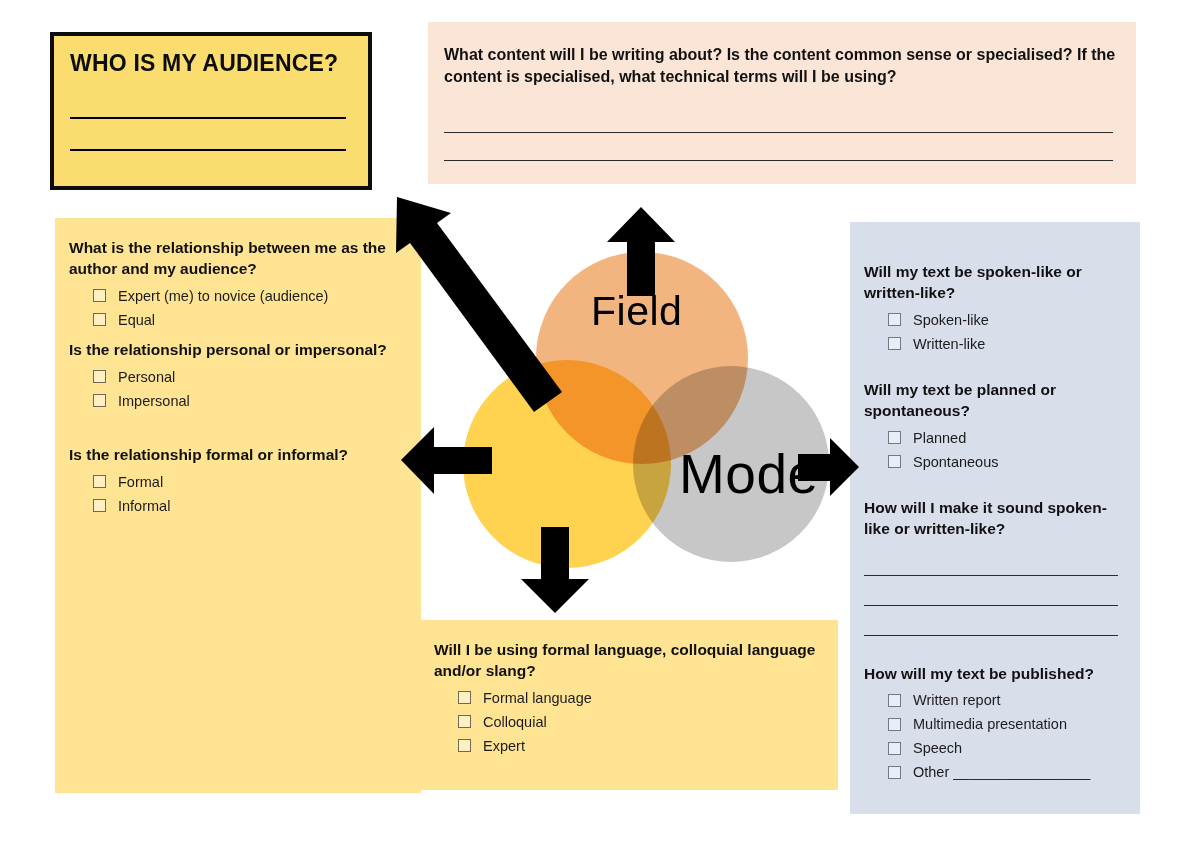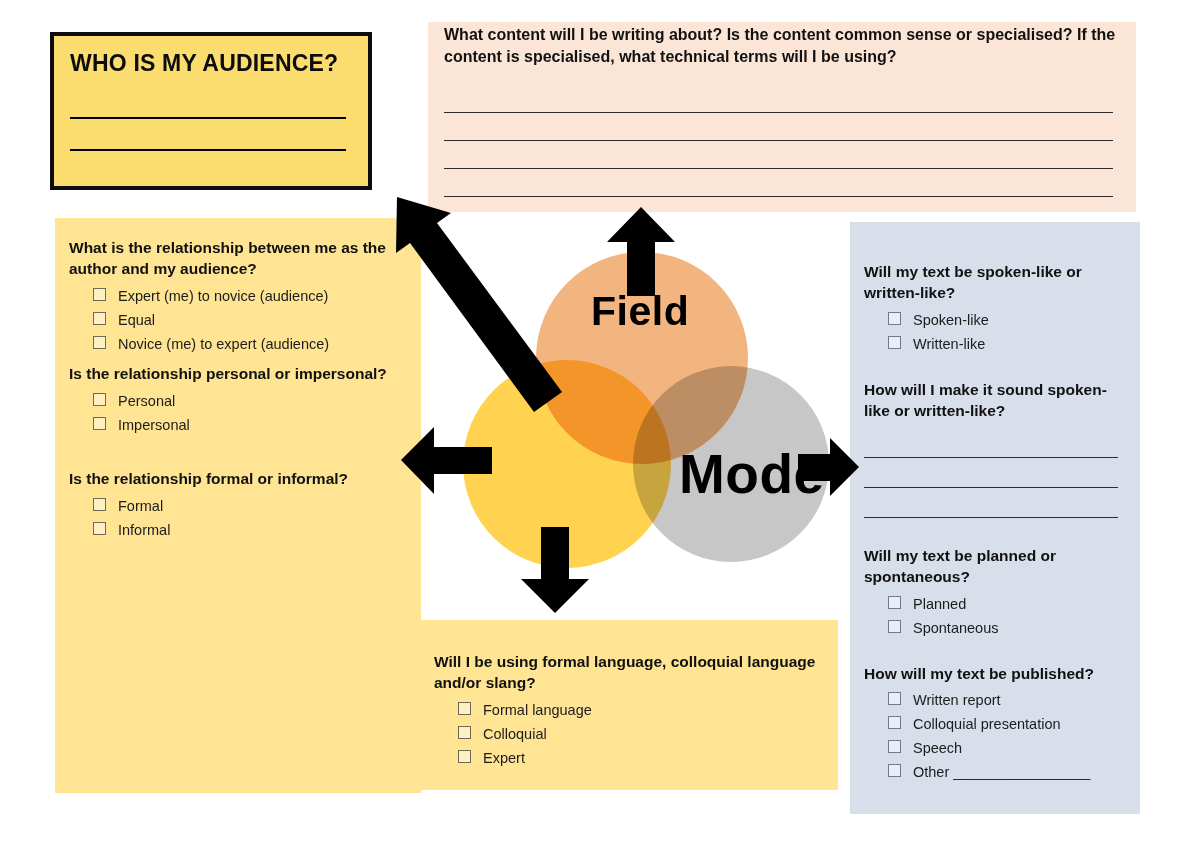--- a/index.html
+++ b/index.html
@@ -6,50 +6,50 @@
   html,body{background:#fff}
   body{font-family:"Liberation Sans",sans-serif;color:#161616}
   .canvas{position:relative;width:1200px;height:848px;background:#fff;overflow:hidden}
 
   
   .circles{position:absolute;inset:0;isolation:isolate;z-index:0;pointer-events:none}
   .circle{position:absolute;border-radius:50%;mix-blend-mode:multiply}
   .c-field{left:536px;top:252px;width:212px;height:212px;background:var(--circle_field)}
   .c-tenor{left:463px;top:360px;width:208px;height:208px;background:var(--circle_tenor)}
   .c-mode{left:633px;top:366px;width:196px;height:196px;background:var(--circle_mode)}
-  .vlabel{position:absolute;font-weight:bold;color:#000;z-index:2;letter-spacing:.5px}
+  .vlabel{position:absolute;font-weight:normal;color:#000;z-index:2;letter-spacing:.5px}
   .l-field{left:591px;top:288px;font-size:41px}
   .l-tenor{left:489px;top:442px;font-size:43px}
   .l-mode{left:679px;top:442px;font-size:55px}
 
   
   .arrows{position:absolute;left:0;top:0;width:1200px;height:848px;z-index:5;pointer-events:none}
 
   
   .panel{position:absolute;z-index:1;overflow:hidden}
   .audience{left:50px;top:32px;width:322px;height:158px;background:var(--audience_bg);border:4px solid #0d0d0d;padding:14px 16px 10px}
   .audience h1{font-size:23px;letter-spacing:.2px;color:#0d0d0d}
   .audience .blanks{margin-top:10px}
   .audience .blank{height:32px;border-bottom:2px solid #000;width:98%}
 
-  .fieldbox{left:428px;top:22px;width:708px;height:190px;background:var(--field_bg);padding:0 16px}
+  .fieldbox{left:428px;top:22px;width:708px;height:162px;background:var(--field_bg);padding:20px 16px}
   .fieldbox .question{font-size:16px;margin:2px 0 0;line-height:1.4}
   .fieldbox .blanks{margin-top:16px}
   .fieldbox .blank{height:28px;width:99%}
 
   .tenor{left:55px;top:218px;width:366px;height:575px;background:var(--tenor_bg);padding:10px 14px}
-  .language{left:418px;top:620px;width:420px;height:170px;background:var(--tenor_bg);padding:22px 16px}
+  .language{left:418px;top:620px;width:420px;height:170px;background:var(--tenor_bg);padding:10px 16px}
   .mode{left:850px;top:222px;width:290px;height:592px;background:var(--mode_bg);padding:12px 14px}
 
   .question{font-weight:bold;font-size:15.5px;line-height:1.35;color:#111;margin:10px 0 6px}
   .section{margin-bottom:12px}
   .tenor .section:last-child{margin-top:36px}
   .mode .question{margin:28px 0 6px}
 
-  .opt{display:flex;margin:8px 0 8px 24px;font-size:14.5px;color:#1c1c1c}
+  .opt{display:flex;align-items:center;margin:8px 0 8px 24px;font-size:14.5px;color:#1c1c1c}
   .cb{width:13px;height:13px;border:1.5px solid #6e6a57;background:rgba(255,255,255,.45);margin-right:12px;flex:0 0 auto}
   .mode .cb{border-color:#73778a}
 
   .blank{border-bottom:1.6px solid #2b2b2b}
   .mode .blank{height:30px;width:97%}
 </style>
 </head>
 <body>
 
 <div class="canvas">
@@ -91,24 +91,20 @@
   <div class="panel tenor">
       <div class="section">
         <div class="question">What is the relationship between me as the author and my audience?</div>
         <div class="opt">
           <span class="cb"></span>
           <span class="opt-label">Expert (me) to novice (audience)</span>
         </div>
         <div class="opt">
           <span class="cb"></span>
           <span class="opt-label">Equal</span>
-        </div>
-        <div class="opt">
-          <span class="cb"></span>
-          <span class="opt-label">Novice (me) to expert (audience)</span>
         </div>
       </div>
       <div class="section">
         <div class="question">Is the relationship personal or impersonal?</div>
         <div class="opt">
           <span class="cb"></span>
           <span class="opt-label">Personal</span>
         </div>
         <div class="opt">
           <span class="cb"></span>
@@ -152,45 +148,45 @@
         <div class="opt">
           <span class="cb"></span>
           <span class="opt-label">Spoken-like</span>
         </div>
         <div class="opt">
           <span class="cb"></span>
           <span class="opt-label">Written-like</span>
         </div>
       </div>
       <div class="section">
-        <div class="question">How will I make it sound spoken-like or written-like?</div>
-        <div class="blank"></div>
-        <div class="blank"></div>
-        <div class="blank"></div>
-      </div>
-      <div class="section">
         <div class="question">Will my text be planned or spontaneous?</div>
         <div class="opt">
           <span class="cb"></span>
           <span class="opt-label">Planned</span>
         </div>
         <div class="opt">
           <span class="cb"></span>
           <span class="opt-label">Spontaneous</span>
         </div>
       </div>
       <div class="section">
+        <div class="question">How will I make it sound spoken-like or written-like?</div>
+        <div class="blank"></div>
+        <div class="blank"></div>
+        <div class="blank"></div>
+      </div>
+      <div class="section">
         <div class="question">How will my text be published?</div>
         <div class="opt">
           <span class="cb"></span>
           <span class="opt-label">Written report</span>
         </div>
         <div class="opt">
           <span class="cb"></span>
-          <span class="opt-label">Colloquial presentation</span>
+          <span class="opt-label">Multimedia presentation</span>
         </div>
         <div class="opt">
           <span class="cb"></span>
           <span class="opt-label">Speech</span>
         </div>
         <div class="opt">
           <span class="cb"></span>
           <span class="opt-label">Other _________________</span>
         </div>
       </div>

